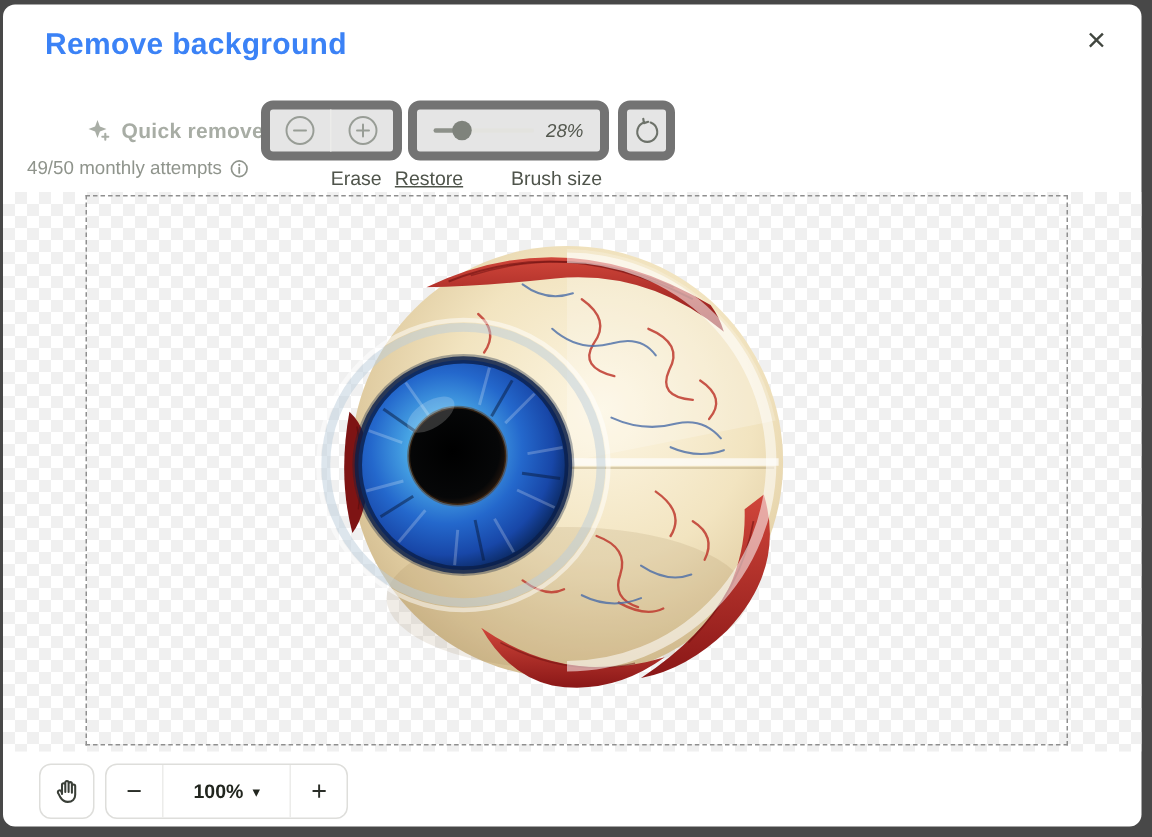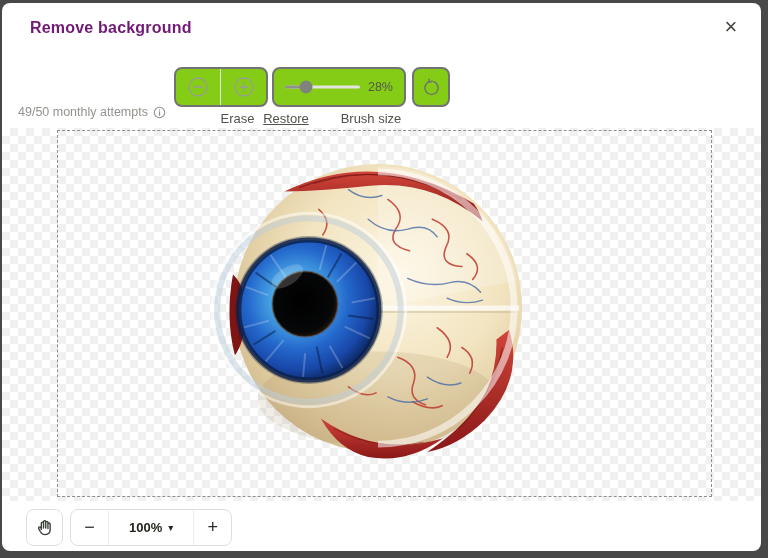--- a/index.html
+++ b/index.html
@@ -10,43 +10,43 @@
     position:relative;
     overflow:hidden;
   }
   .modal {
     position:absolute; left:2px; top:3px; right:7px; bottom:7px;
     background:#ffffff; border-radius:8px; overflow:hidden;
   }
   
   .title {
     position:absolute; left:28px; top:16px;
-    font-size:16px; font-weight:700; color:#701a75; letter-spacing:.2px;
+    font-size:20px; font-weight:700; color:#3b82f6; letter-spacing:.2px;
   }
   .close-btn {
     position:absolute; right:16px; top:10px; width:28px; height:28px;
     display:flex; align-items:center; justify-content:center;
     font-size:22px; font-weight:400; color:#41463f; cursor:pointer;
     background:none; border:none; line-height:1;
   }
   
   .quick-remove {
     position:absolute; left:56px; top:76px; display:flex; align-items:center; gap:7px;
     background:none; border:none; cursor:pointer;
     font-family:"Liberation Sans", sans-serif;
     font-size:14px; font-weight:700; color:#a8ada5; letter-spacing:.2px;
   }
   .attempts {
     position:absolute; left:16px; top:102px; display:flex; align-items:center; gap:5px;
     font-size:12.5px; color:#8f948c;justify-content:flex-end;
   }
   .tool-group {
     position:absolute; top:64px; height:40px;
-    border:2px solid #737373; border-radius:8px; background:#84cc16;
-    display:flex; align-items:center;
+    border:6px solid #737373; border-radius:8px; background:#e5e5e5;
+    display:flex; align-items:center;font-style:italic;
   }
   .group-erase { left:172px; width:94px; }
   .group-erase .cell {
     width:46px; height:100%; display:flex; align-items:center; justify-content:center;
     background:none; border:none; cursor:pointer;
   }
   .group-erase .cell:first-child { border-right:1px solid #ececea; }
   .group-brush { left:270px; width:134px; padding:0 11px; gap:8px; }
   .slider { position:relative; flex:1; height:14px; cursor:pointer; }
   .slider-track {
@@ -115,20 +115,29 @@
   }
 </style>
 </head>
 <body>
 
 <div class="modal">
 
   <div class="title">Remove background</div>
   <button class="close-btn">×</button>
 
+  <button class="quick-remove">
+    <span style="display:flex;">
+      <svg width="16" height="16" viewBox="0 0 16 16">
+        <path d="M7 1 L8.6 5.4 L13 7 L8.6 8.6 L7 13 L5.4 8.6 L1 7 L5.4 5.4 Z" fill="#a9aea6"></path>
+        <path d="M12.2 10.2 v4 M10.2 12.2 h4" stroke="#a9aea6" stroke-width="1.4" stroke-linecap="round"></path>
+      </svg>
+    </span>
+    <span>Quick remove</span>
+  </button>
 
   <div class="attempts">
     <span>49/50 monthly attempts</span>
     <span style="display:flex;">
       <svg width="13" height="13" viewBox="0 0 14 14">
         <circle cx="7" cy="7" r="5.6" fill="none" stroke="#8f948c" stroke-width="1.2"></circle>
         <path d="M7 6.2 V10" stroke="#8f948c" stroke-width="1.3" stroke-linecap="round"></path>
         <circle cx="7" cy="4.2" r="0.8" fill="#8f948c"></circle>
       </svg>
     </span>

